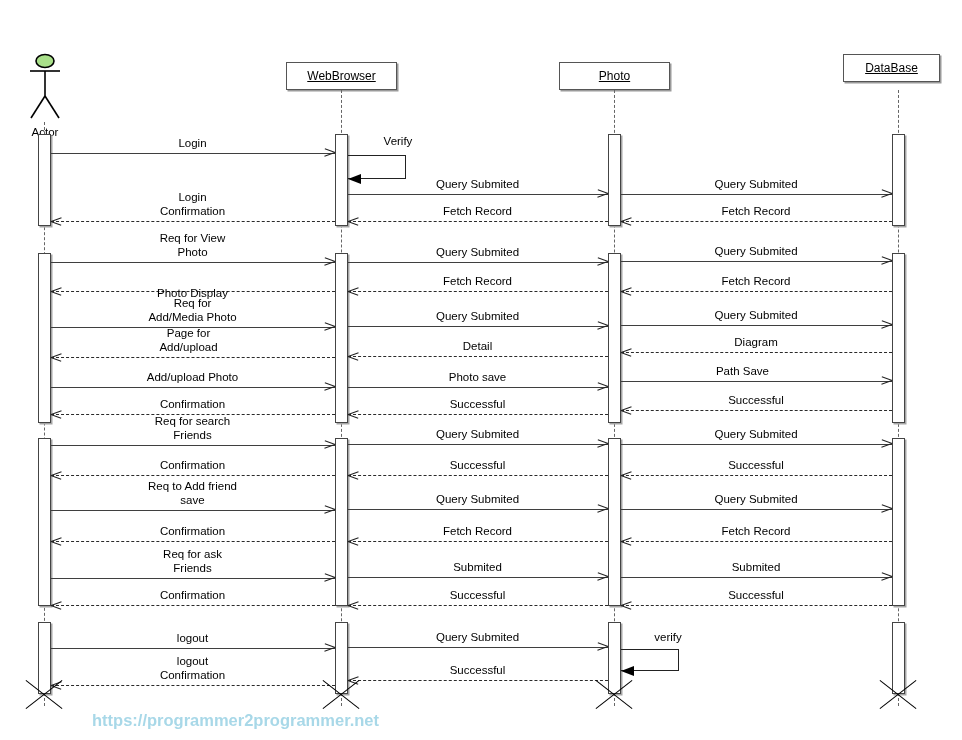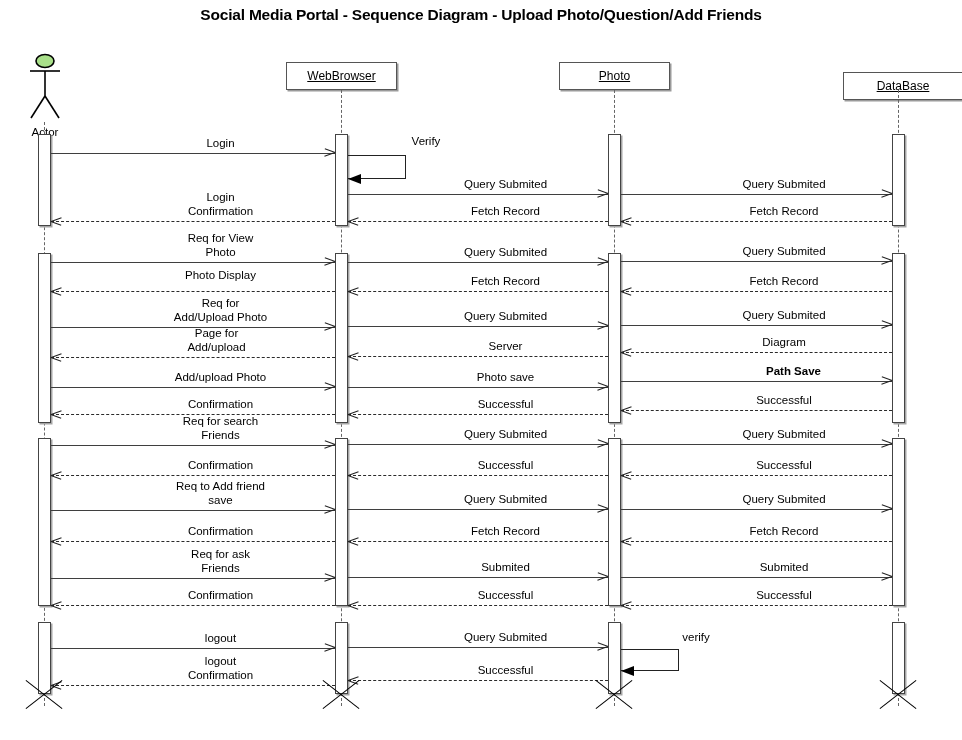--- a/index.html
+++ b/index.html
@@ -86,21 +86,20 @@
   .ah.left i { left: 0; transform: rotate(-20deg); }
   .ah.left u { left: 0; transform: rotate(20deg); }
   
   .mlabel {
     position: absolute;
     text-align: center;
     font-size: 11.5px;
     line-height: 14px;
     white-space: pre-line;
     color: #000000;
-    padding-left: 28px;
   }
   
   .selfloop {
     position: absolute;
     box-sizing: border-box;
     border-top: 1.3px solid #222222;
     border-right: 1.3px solid #222222;
     border-bottom: 1.3px solid #222222;
   }
   .selfarrow {
@@ -139,21 +138,20 @@
     color: #a8d8e8;
     white-space: nowrap;
     font-family: "Liberation Sans", sans-serif;
   }
 </style>
 </head>
 <body>
 
 <div id="canvas">
 
-  <div id="title">Social Media Portal - Sequence Diagram - Upload Photo/Question/Add Friends</div>
 
   <div class="actor-wrap" style="left:20px; top:52px; width:50px; height:70px;">
     <svg width="50" height="70" viewBox="0 0 50 70">
       <ellipse cx="25" cy="9" rx="9" ry="6.5" fill="#a9e08a" stroke="#000000" stroke-width="1.6"></ellipse>
       <line x1="10" y1="19" x2="40" y2="19" stroke="#000000" stroke-width="1.6"></line>
       <line x1="25" y1="19" x2="25" y2="44" stroke="#000000" stroke-width="1.6"></line>
       <line x1="25" y1="44" x2="11" y2="66" stroke="#000000" stroke-width="1.6"></line>
       <line x1="25" y1="44" x2="39" y2="66" stroke="#000000" stroke-width="1.6"></line>
     </svg>
   </div>
@@ -162,21 +160,21 @@
   <div id="layer">
       <div class="lifeline" style="left: 44px; top: 122px; height: 584px;"></div>
       <div class="p-box" style="left: 286px; top: 62px; width: 111px;">
         <span>WebBrowser</span>
       </div>
       <div class="lifeline" style="left: 341px; top: 90px; height: 616px;"></div>
       <div class="p-box" style="left: 559px; top: 62px; width: 111px;">
         <span>Photo</span>
       </div>
       <div class="lifeline" style="left: 614px; top: 90px; height: 616px;"></div>
-      <div class="p-box" style="left: 843px; top: 72px; width: 120px;">
+      <div class="p-box" style="left: 843px; top: 54px; width: 97px;">
         <span>DataBase</span>
       </div>
       <div class="lifeline" style="left: 898px; top: 90px; height: 616px;"></div>
       <div class="act" style="left: 37.5px; top: 134px; height: 92px;"></div>
       <div class="act" style="left: 37.5px; top: 253px; height: 170px;"></div>
       <div class="act" style="left: 37.5px; top: 438px; height: 168px;"></div>
       <div class="act" style="left: 37.5px; top: 622px; height: 72px;"></div>
       <div class="act" style="left: 334.5px; top: 134px; height: 92px;"></div>
       <div class="act" style="left: 334.5px; top: 253px; height: 170px;"></div>
       <div class="act" style="left: 334.5px; top: 438px; height: 168px;"></div>
@@ -243,40 +241,40 @@
       <div class="ah right" style="left: 891.5px; top: 261px;">
         <i></i>
         <u></u>
       </div>
       <div class="mlabel" style="left: 620.5px; width: 271px; top: 244px;">Query Submited</div>
       <div class="msg dashed" style="left: 50.5px; top: 291px; width: 284px;"></div>
       <div class="ah left" style="left: 50.5px; top: 291px;">
         <i></i>
         <u></u>
       </div>
-      <div class="mlabel" style="left: 50.5px; width: 284px; top: 268px;">Photo Display</div>
+      <div class="mlabel" style="left: 50.5px; width: 284px; top: 286px;">Photo Display</div>
       <div class="msg dashed" style="left: 347.5px; top: 291px; width: 260px;"></div>
       <div class="ah left" style="left: 347.5px; top: 291px;">
         <i></i>
         <u></u>
       </div>
       <div class="mlabel" style="left: 347.5px; width: 260px; top: 274px;">Fetch Record</div>
       <div class="msg dashed" style="left: 620.5px; top: 291px; width: 271px;"></div>
       <div class="ah left" style="left: 620.5px; top: 291px;">
         <i></i>
         <u></u>
       </div>
       <div class="mlabel" style="left: 620.5px; width: 271px; top: 274px;">Fetch Record</div>
       <div class="msg solid" style="left: 50.5px; top: 327px; width: 284px;"></div>
       <div class="ah right" style="left: 334.5px; top: 327px;">
         <i></i>
         <u></u>
       </div>
       <div class="mlabel" style="left: 50.5px; width: 284px; top: 296px;">Req for
-Add/Upload Photo</div>
+Add/Media Photo</div>
       <div class="msg solid" style="left: 347.5px; top: 326px; width: 260px;"></div>
       <div class="ah right" style="left: 607.5px; top: 326px;">
         <i></i>
         <u></u>
       </div>
       <div class="mlabel" style="left: 347.5px; width: 260px; top: 309px;">Query Submited</div>
       <div class="msg solid" style="left: 620.5px; top: 325px; width: 271px;"></div>
       <div class="ah right" style="left: 891.5px; top: 325px;">
         <i></i>
         <u></u>
@@ -287,21 +285,21 @@
         <i></i>
         <u></u>
       </div>
       <div class="mlabel" style="left: 50.5px; width: 276px; top: 326px;">Page for
 Add/upload</div>
       <div class="msg dashed" style="left: 347.5px; top: 356px; width: 260px;"></div>
       <div class="ah left" style="left: 347.5px; top: 356px;">
         <i></i>
         <u></u>
       </div>
-      <div class="mlabel" style="left: 347.5px; width: 260px; top: 339px;">Server</div>
+      <div class="mlabel" style="left: 347.5px; width: 260px; top: 339px;">Detail</div>
       <div class="msg dashed" style="left: 620.5px; top: 352px; width: 271px;"></div>
       <div class="ah left" style="left: 620.5px; top: 352px;">
         <i></i>
         <u></u>
       </div>
       <div class="mlabel" style="left: 620.5px; width: 271px; top: 335px;">Diagram</div>
       <div class="msg solid" style="left: 50.5px; top: 387px; width: 284px;"></div>
       <div class="ah right" style="left: 334.5px; top: 387px;">
         <i></i>
         <u></u>
@@ -311,21 +309,21 @@
       <div class="ah right" style="left: 607.5px; top: 387px;">
         <i></i>
         <u></u>
       </div>
       <div class="mlabel" style="left: 347.5px; width: 260px; top: 370px;">Photo save</div>
       <div class="msg solid" style="left: 620.5px; top: 381px; width: 271px;"></div>
       <div class="ah right" style="left: 891.5px; top: 381px;">
         <i></i>
         <u></u>
       </div>
-      <div class="mlabel" style="left: 630px; width: 271px; top: 364px; font-weight: bold;">Path Save</div>
+      <div class="mlabel" style="left: 607px; width: 271px; top: 364px;">Path Save</div>
       <div class="msg dashed" style="left: 50.5px; top: 414px; width: 284px;"></div>
       <div class="ah left" style="left: 50.5px; top: 414px;">
         <i></i>
         <u></u>
       </div>
       <div class="mlabel" style="left: 50.5px; width: 284px; top: 397px;">Confirmation</div>
       <div class="msg dashed" style="left: 347.5px; top: 414px; width: 260px;"></div>
       <div class="ah left" style="left: 347.5px; top: 414px;">
         <i></i>
         <u></u>
@@ -490,13 +488,14 @@
       <div class="xmark" style="left: 591px; top: 694px; width: 46px; height: 0px;">
         <b class="a"></b>
         <b class="c"></b>
       </div>
       <div class="xmark" style="left: 875px; top: 694px; width: 46px; height: 0px;">
         <b class="a"></b>
         <b class="c"></b>
       </div>
     </div>
 
+  <div id="watermark" style="left:92px; top:711px;">https://programmer2programmer.net</div>
 </div>
 
 </body></html>

